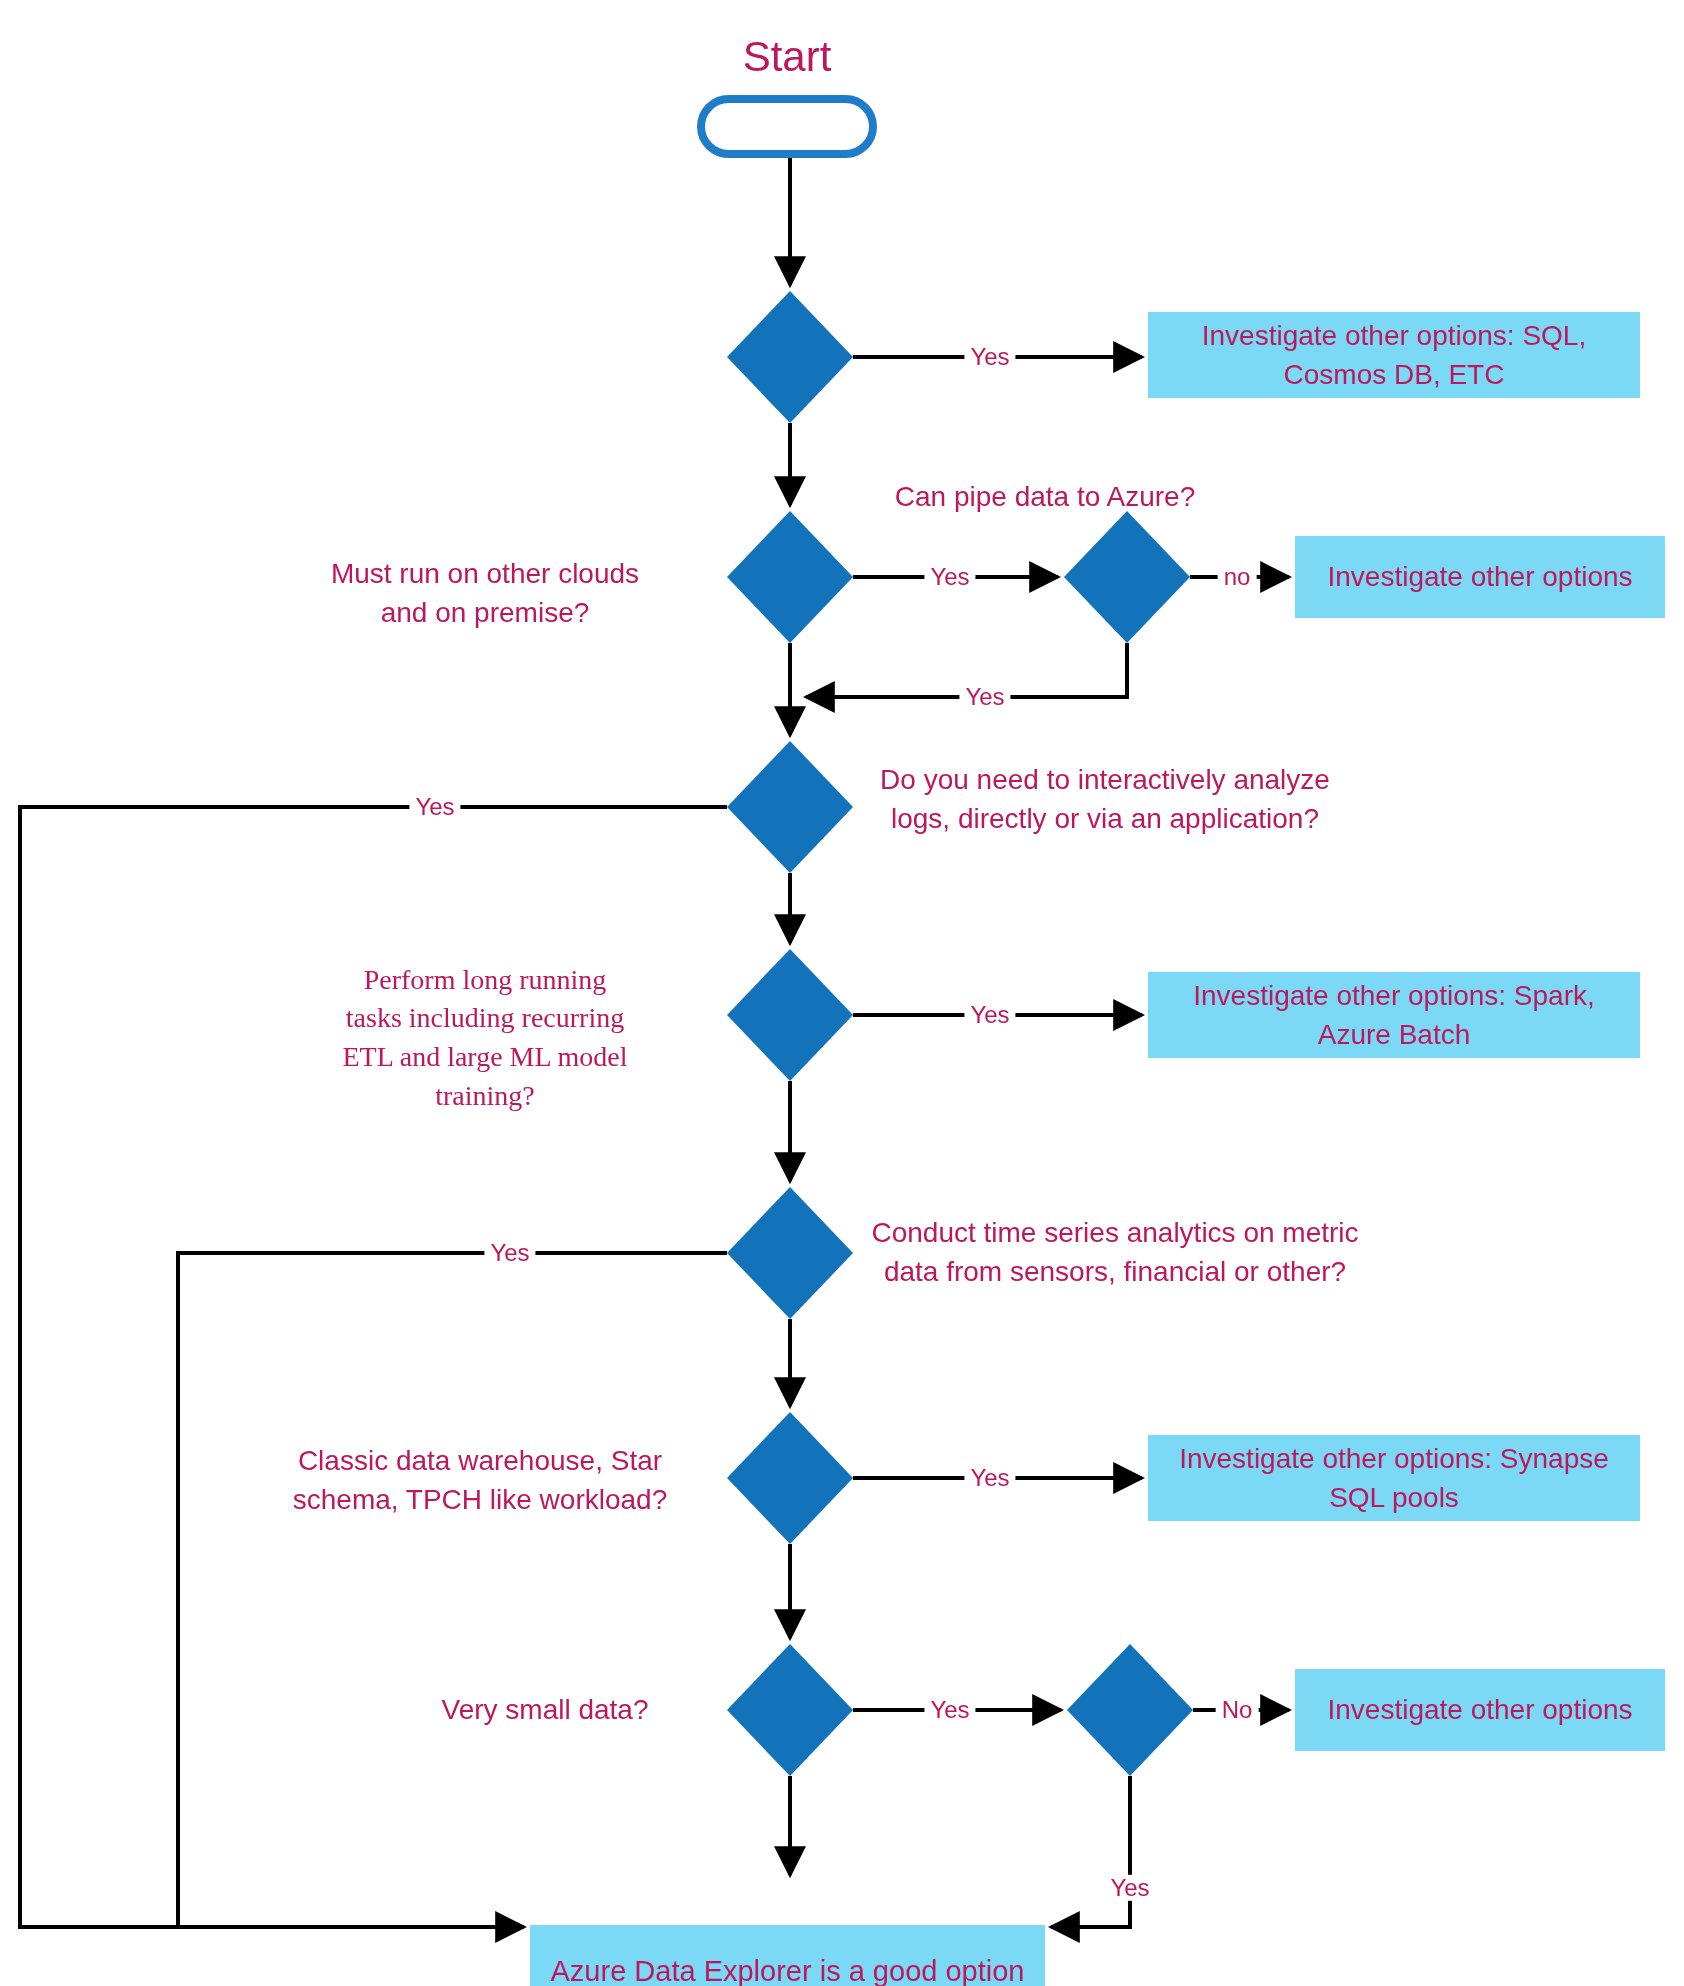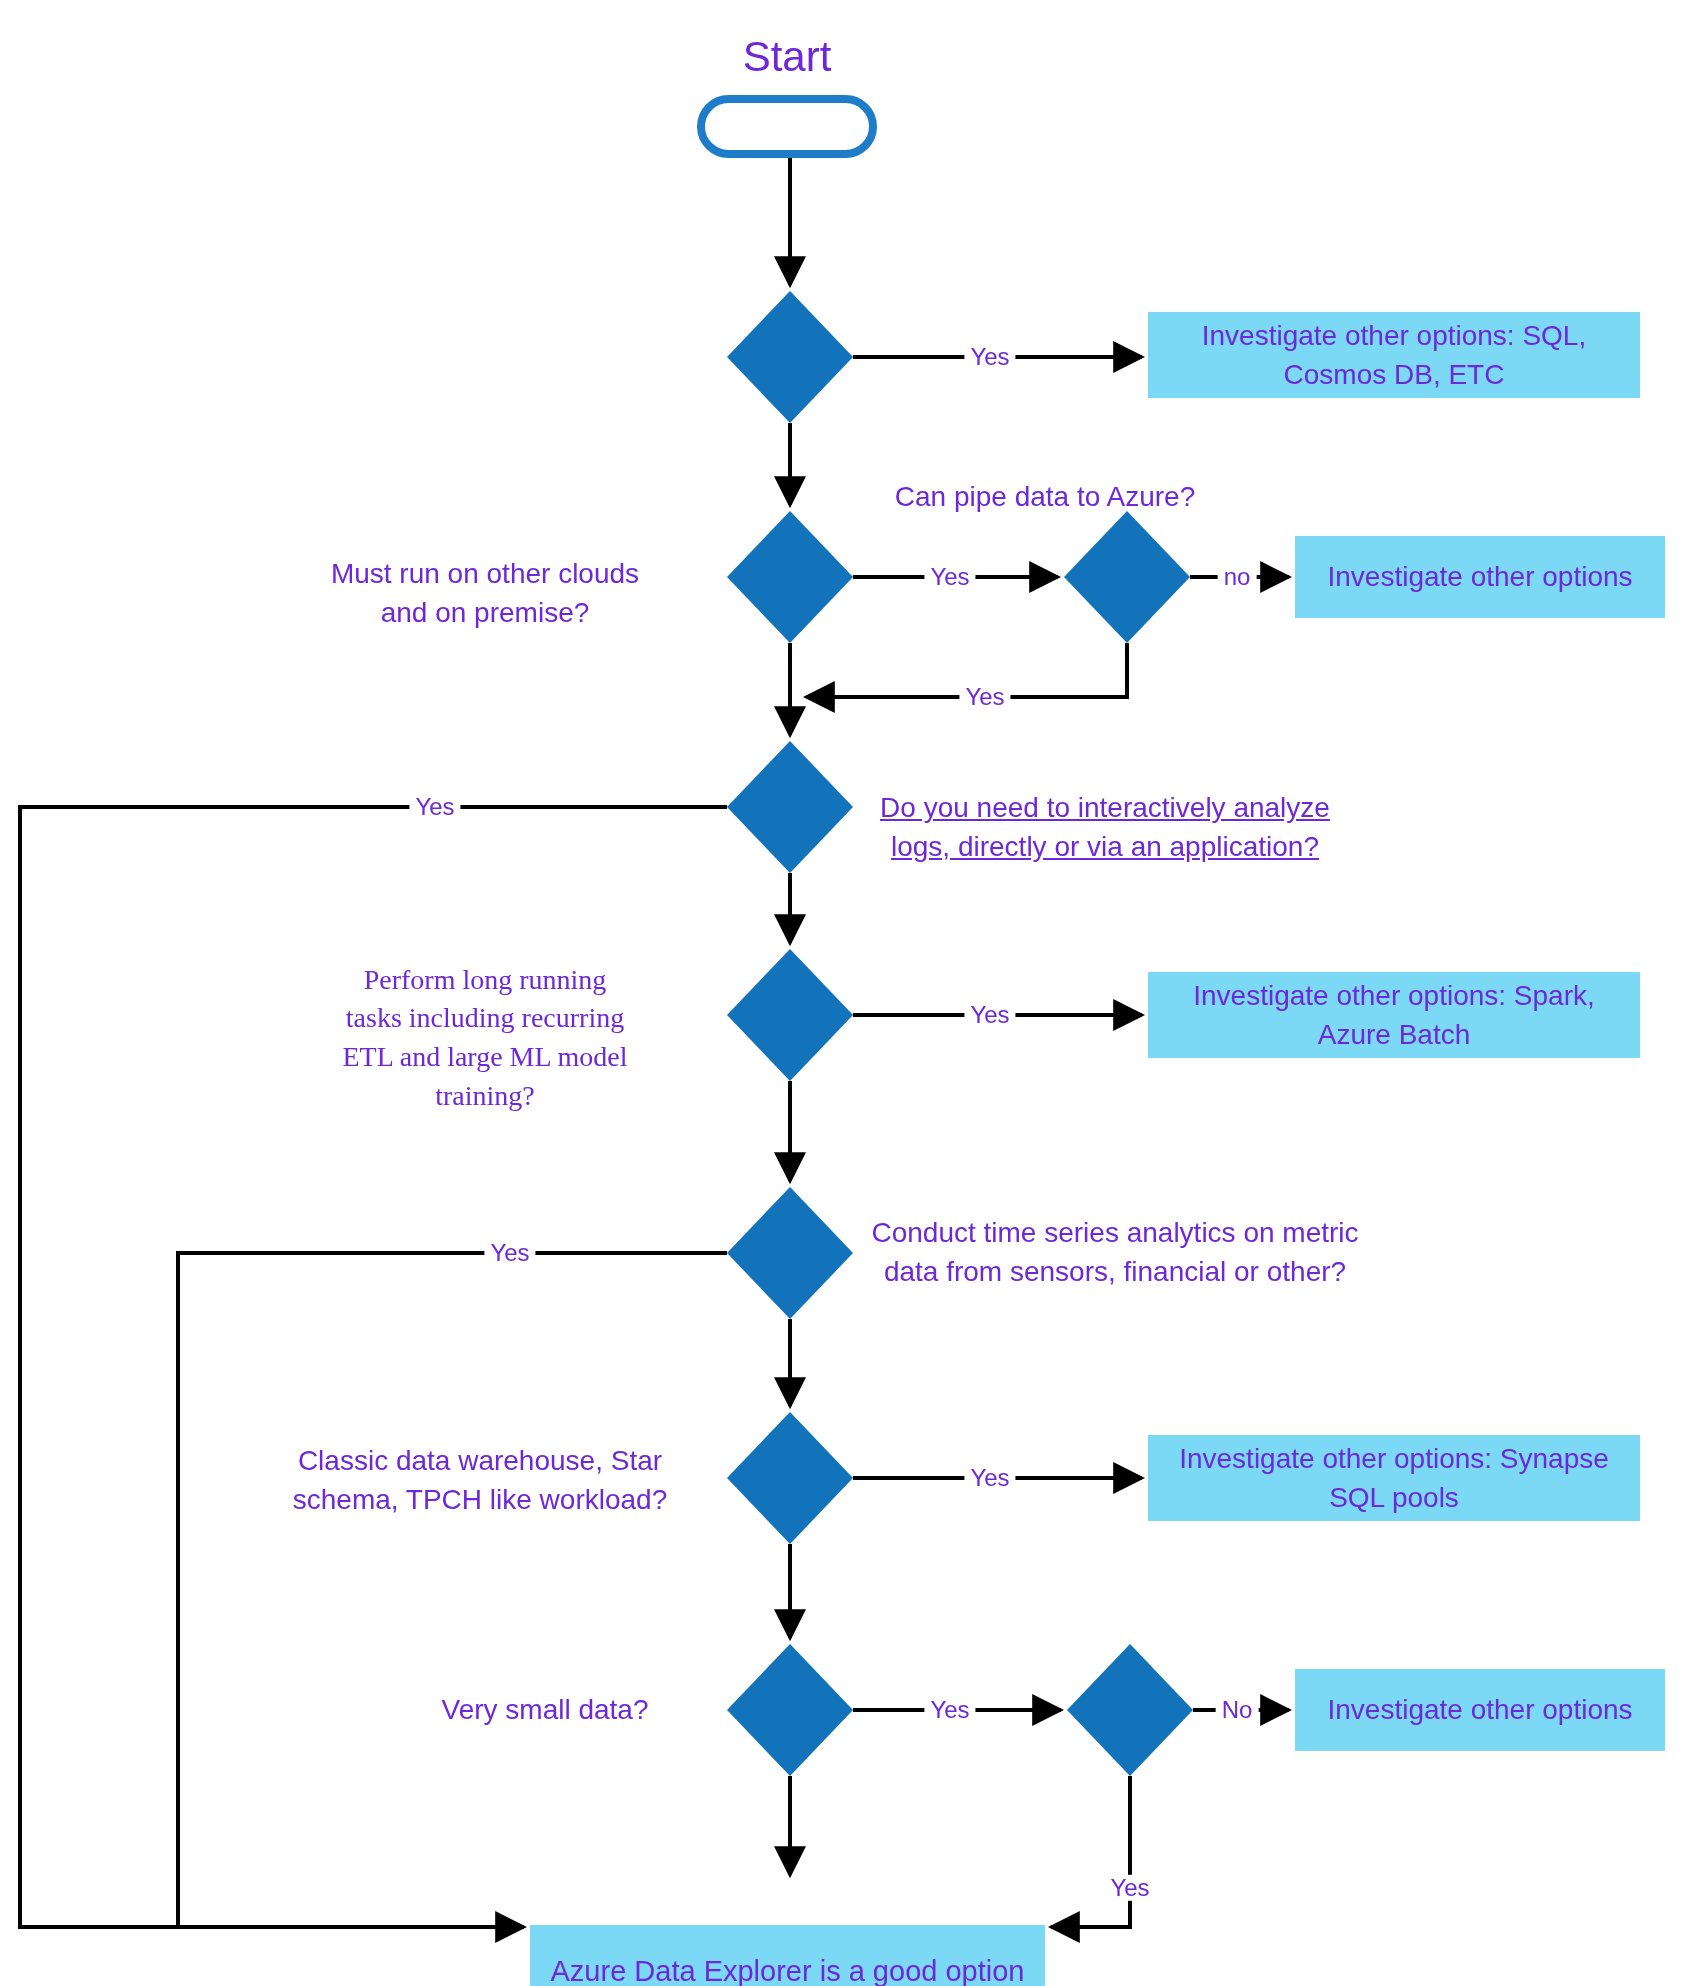--- a/index.html
+++ b/index.html
@@ -1,21 +1,21 @@
 <!DOCTYPE html>
 <html><head>
 <meta charset="utf-8">
 <style>
   html,body{margin:0;padding:0;background:#ffffff;}
   #canvas{
     position:relative;
     width:1684px;height:1986px;
     background:#ffffff;
     font-family:"Liberation Sans", sans-serif;
-    color:#6d28d9;
+    color:#be185d;
     overflow:hidden;
   }
   #wires{position:absolute;left:0;top:0;width:1684px;height:1986px;}
   .diamond{
     position:absolute;width:126px;height:132px;
     background:var(--diamond-fill,#1272BA);
     clip-path:polygon(50% 0,100% 50%,50% 100%,0 50%);
   }
   .start-pill{
     position:absolute;left:697px;top:95px;width:180px;height:63px;
@@ -94,21 +94,21 @@
   <div class="cbox" style="left:1148px;top:972px;width:492px;height:86px;">Investigate other options: Spark,
 Azure Batch</div>
   <div class="cbox" style="left:1148px;top:1435px;width:492px;height:86px;">Investigate other options: Synapse
 SQL pools</div>
   <div class="cbox" style="left:1295px;top:1669px;width:370px;height:82px;">Investigate other options</div>
   <div class="cbox" style="left:530px;top:1881px;width:515px;height:92px;font-size:29px;margin-top:44px;">Azure Data Explorer is a good option</div>
 
   <div class="qlabel" style="left:235px;top:548px;width:500px;height:92px;">Must run on other clouds
 and on premise?</div>
   <div class="qlabel" style="left:825px;top:478px;width:440px;height:38px;">Can pipe data to Azure?</div>
-  <div class="qlabel" style="left:845px;top:785px;width:520px;height:86px;text-decoration:underline;">Do you need to interactively analyze
+  <div class="qlabel" style="left:845px;top:757px;width:520px;height:86px;">Do you need to interactively analyze
 logs, directly or via an application?</div>
   <div class="qlabel" style="left:260px;top:963px;width:450px;height:150px;font-family:Liberation Serif, serif;">Perform long running
 tasks including recurring
 ETL and large ML model
 training?</div>
   <div class="qlabel" style="left:835px;top:1210px;width:560px;height:86px;">Conduct time series analytics on metric
 data from sensors, financial or other?</div>
   <div class="qlabel" style="left:230px;top:1438px;width:500px;height:86px;">Classic data warehouse, Star
 schema, TPCH like workload?</div>
   <div class="qlabel" style="left:345px;top:1691px;width:400px;height:38px;">Very small data?</div>

